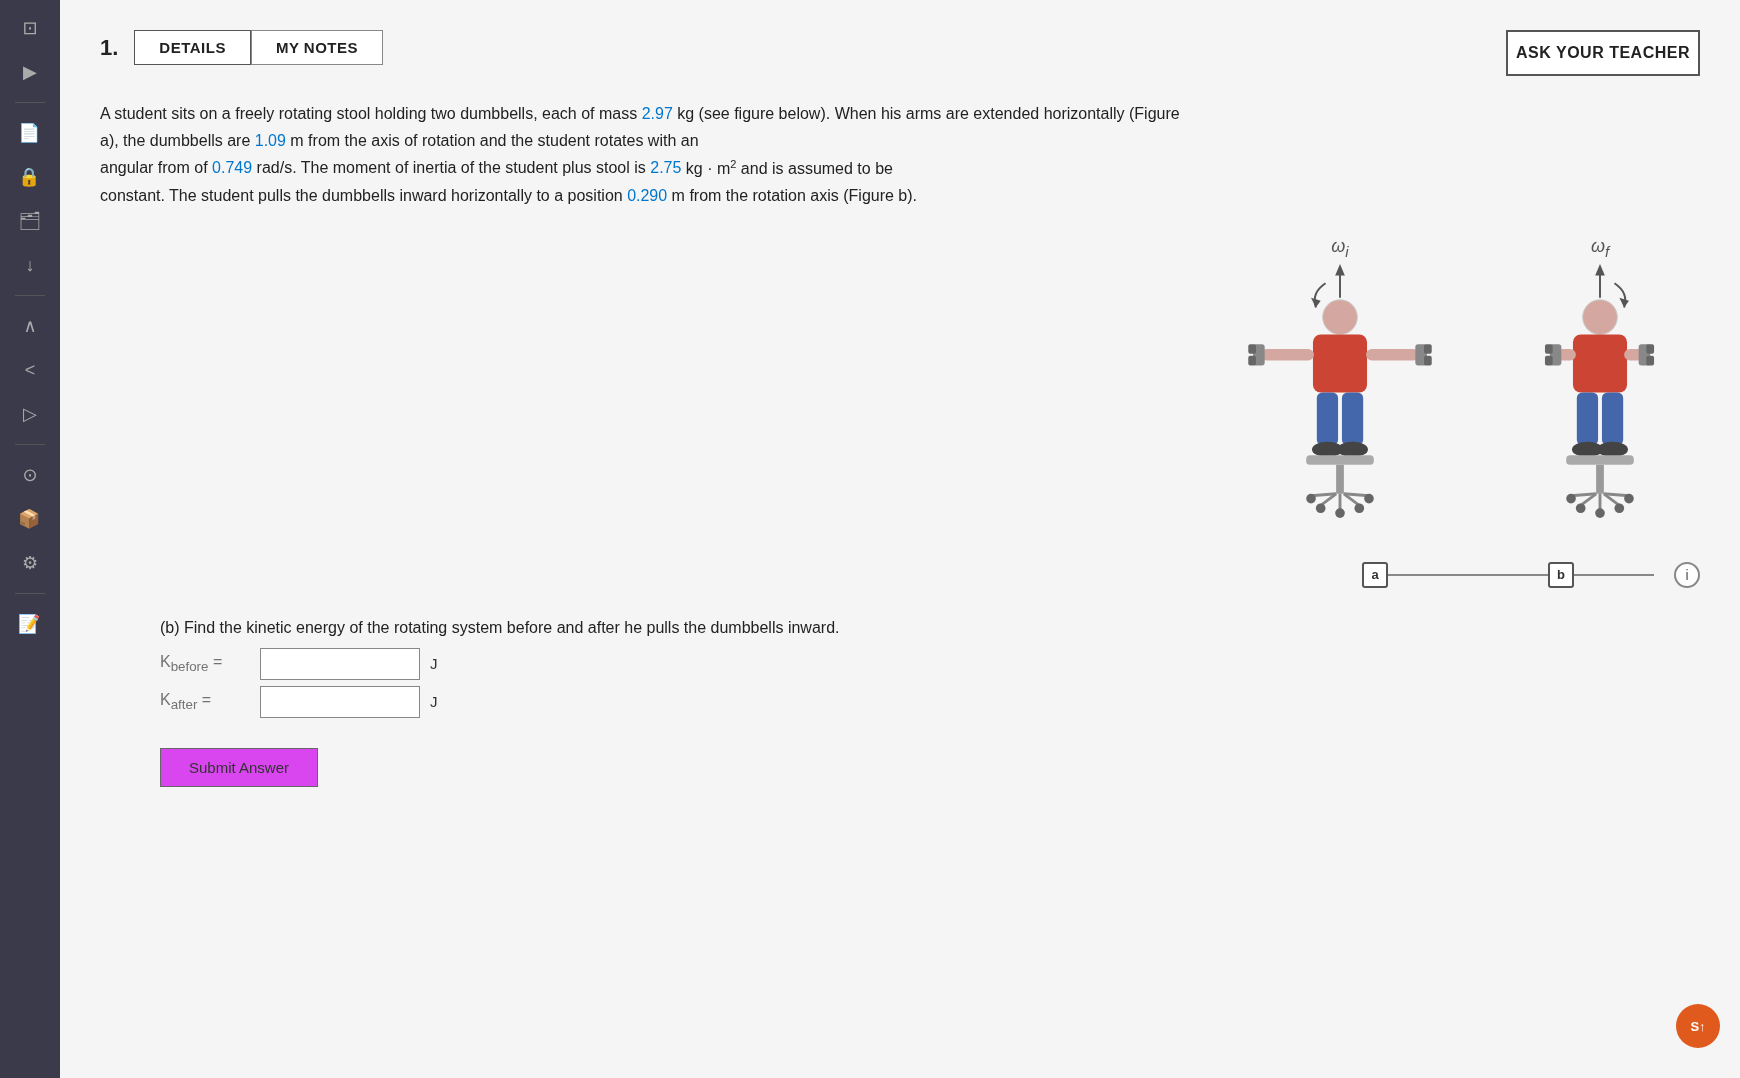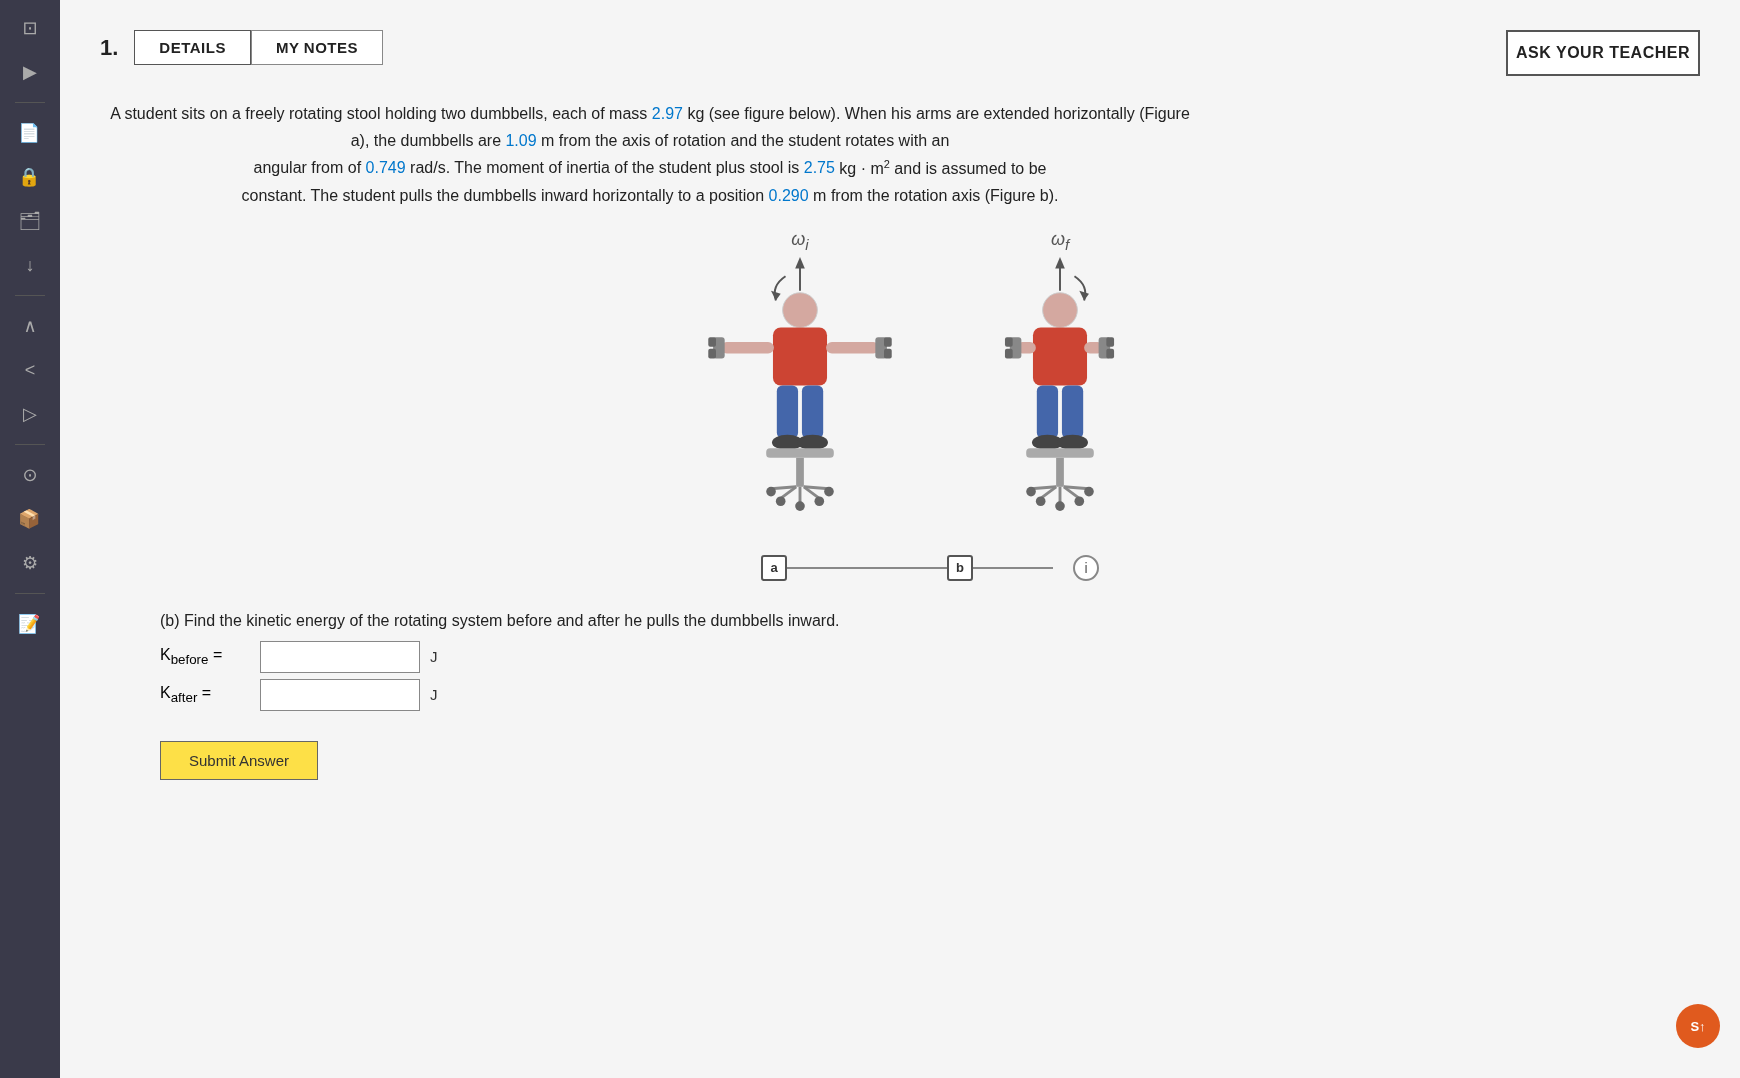--- a/index.html
+++ b/index.html
@@ -96,34 +96,33 @@
       cursor: pointer;
       color: #222;
       letter-spacing: 0.5px;
     }
 
     
     .problem-text {
       font-size: 16px;
       line-height: 1.7;
       color: #222;
-      margin-bottom: 20px;
+      margin-bottom: 27px;
       max-width: 1100px;
-      text-align: center;
     }
 
     .highlight {
       color: #0077cc;
     }
 
     
     .figure-area {
       display: flex;
       flex-direction: column;
-      align-items: center;
+      align-items: flex-end;
       margin-bottom: 28px;
       margin-left: 60px;
     }
 
     .figures-row {
       display: flex;
       align-items: flex-end;
       gap: 60px;
       margin-bottom: 10px;
     }
@@ -214,33 +213,33 @@
       font-size: 15px;
     }
 
     .unit-label {
       font-size: 15px;
       color: #333;
     }
 
     .k-label {
       font-size: 16px;
-      color: #000000;
+      color: #737373;
       min-width: 90px;
     }
 
     
     .submit-area {
       margin-top: 30px;
     }
 
     .submit-btn {
       padding: 10px 28px;
       border: 1.5px solid #666;
-      background: #fde047;
+      background: #d946ef;
       font-size: 15px;
       cursor: pointer;
       color: #333;
     }
 
     
     .save-btn {
       position: fixed;
       bottom: 30px;
       right: 20px;

